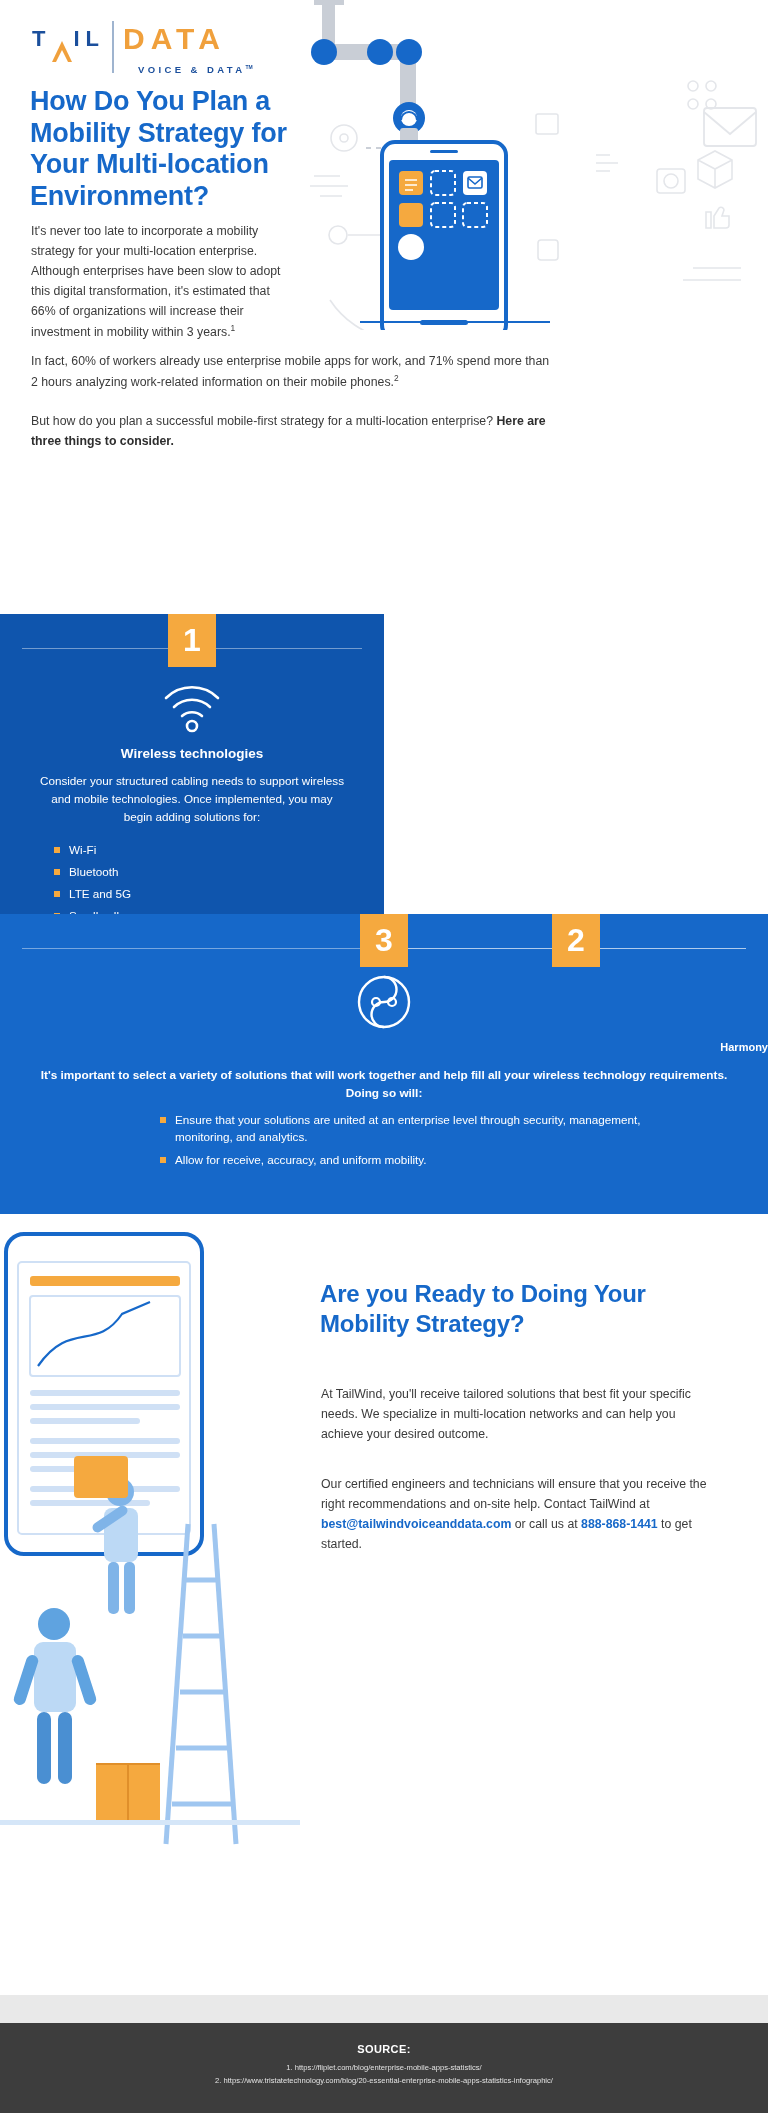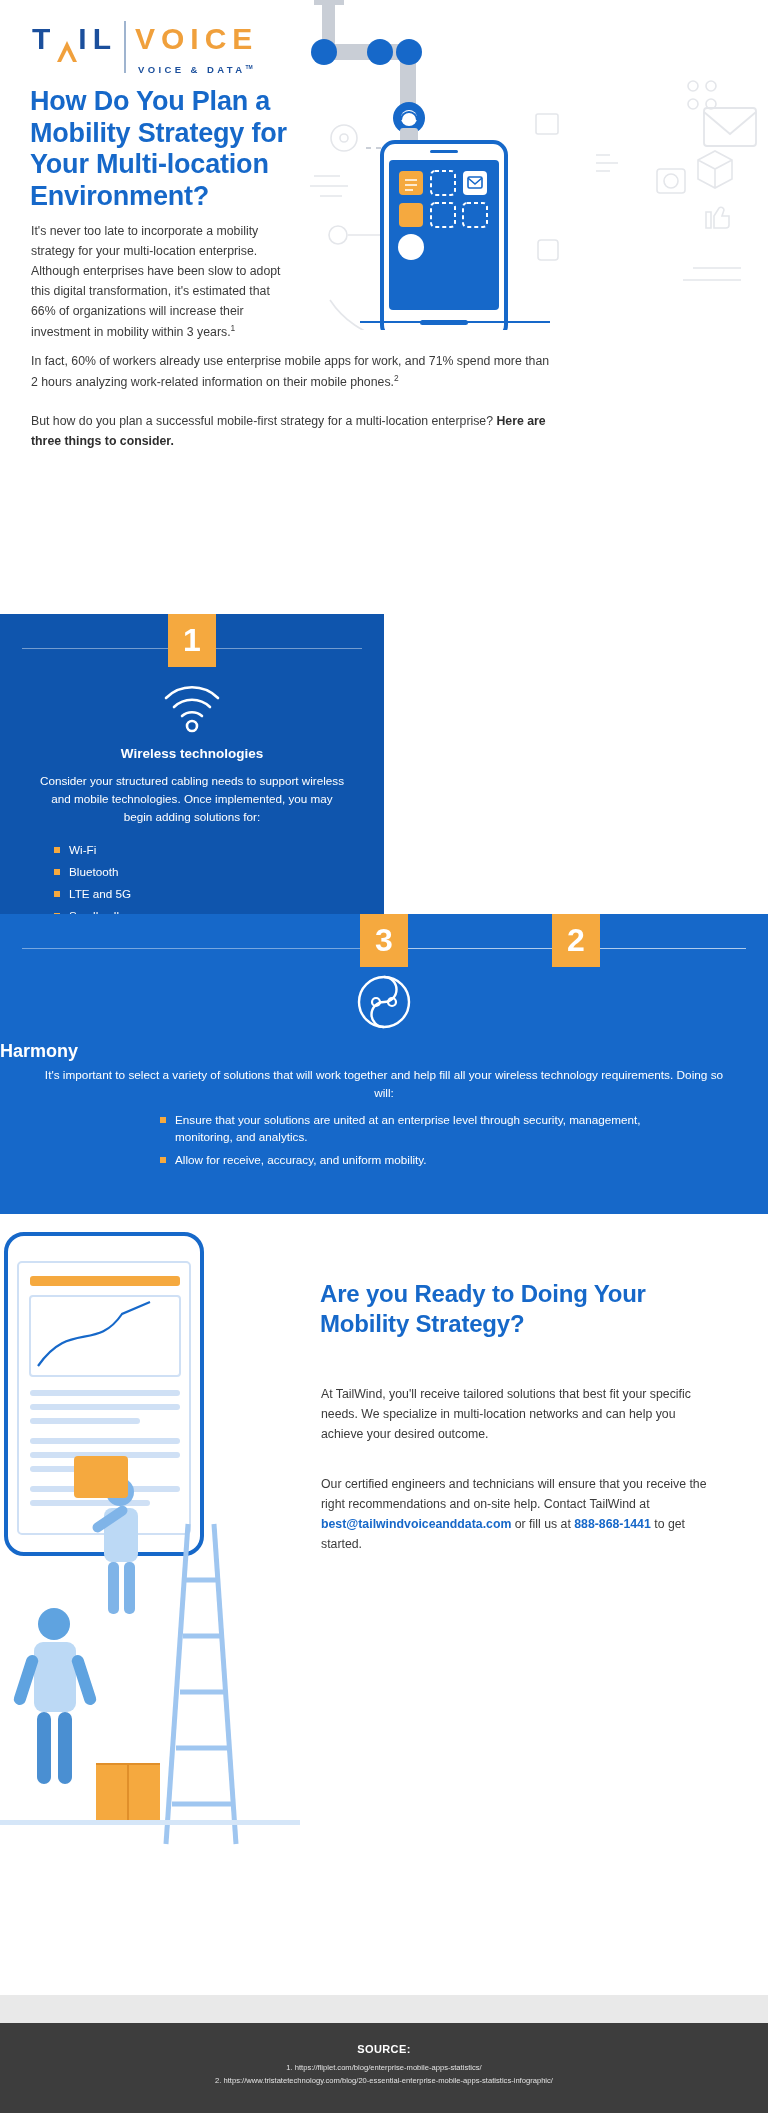--- a/index.html
+++ b/index.html
@@ -30,21 +30,21 @@
     left: 32px;
     top: 22px;
     width: 250px;
   }
   .logo-row {
     display: flex;
     align-items: center;
     height: 34px;
   }
   .logo-tail {
-    font-size: 30px;
+    font-size: 22px;
     font-weight: bold;
     letter-spacing: 6px;
     color: #1b4f9c;
     font-family: "Liberation Sans", sans-serif;
     display: flex;
     align-items: center;
   }
   .logo-a-wrap { position: relative; display: inline-block; width: 22px; }
   .logo-a-chev {
     position: absolute;
@@ -232,34 +232,35 @@
     top: 60px;
     left: 50%;
     transform: translateX(-50%);
     width: 56px;
     height: 56px;
   }
   .sec3-head {
     position: absolute;
     top: 127px;
     width: 100%;
-    text-align: left;
-    font-size: 18px;
+    text-align: right;
+    font-size: 11px;
     font-weight: bold;
     color: #ffffff;
   }
   .sec3-body {
     position: absolute;
     top: 152px;
     left: 40px;
     right: 40px;
     text-align: center;
     font-size: 11.8px;
     line-height: 1.55;
     color: #ffffff;
+    font-weight: bold;
   }
   .sec3-list {
     position: absolute;
     top: 198px;
     left: 160px;
     right: 120px;
     list-style: none;
   }
   .sec3-list li {
     position: relative;
@@ -363,21 +364,21 @@
 
   <div class="hero">
 
     <div class="logo">
       <div class="logo-row">
         <span class="logo-tail">T<span class="logo-a-wrap">
               <span class="logo-a-chev"></span>
               <span class="logo-a-chev-in"></span>
             </span>IL</span>
         <span class="logo-div"></span>
-        <span class="logo-wind">VOICE</span>
+        <span class="logo-wind">DATA</span>
       </div>
       <div class="logo-sub"><span>VOICE &amp; DATA</span><sup>TM</sup></div>
     </div>
 
     <svg class="hero-art" viewBox="0 0 468 330">
       <g stroke="#e4e6ea" stroke-width="1.6" fill="none">
         <circle cx="44" cy="138" r="13"></circle>
           <circle cx="44" cy="138" r="4"></circle>
         <rect x="236" y="114" width="22" height="20" rx="2"></rect>
         <circle cx="38" cy="235" r="9"></circle>
@@ -600,21 +601,21 @@
         <rect x="20" y="430" width="12" height="52" rx="6" fill="#5fa3e0" transform="rotate(18 26 456)"></rect>
         <rect x="78" y="430" width="12" height="52" rx="6" fill="#5fa3e0" transform="rotate(-18 84 456)"></rect>
       </g>
       <rect x="96" y="540" width="64" height="56" fill="#f5a93f"></rect>
       <path d="M96 540 h64 M128 540 v56" stroke="#e08f2a" stroke-width="2" fill="none"></path>
       <rect x="0" y="596" width="300" height="5" fill="#d5e6f8"></rect>
     </svg>
 
     <h2 class="cta-title">Are you Ready to Doing Your Mobility Strategy?</h2>
     <p class="cta-p1">At TailWind, you'll receive tailored solutions that best fit your specific needs. We specialize in multi-location networks and can help you achieve your desired outcome.</p>
-    <p class="cta-p2"><span>Our certified engineers and technicians will ensure that you receive the right recommendations and on-site help. Contact TailWind at </span><a class="link" href="#">best@tailwindvoiceanddata.com</a><span> or fill us at </span><a class="link" href="#">888-868-1441</a><span> to get started.</span></p>
+    <p class="cta-p2"><span>Our certified engineers and technicians will ensure that you receive the right recommendations and on-site help. Contact TailWind at </span><a class="link" href="#">best@tailwindvoiceanddata.com</a><span> or call us at </span><a class="link" href="#">888-868-1441</a><span> to get started.</span></p>
   </div>
 
   <div class="strip"></div>
 
   <div class="footer">
     <div class="footer-label">SOURCE:</div>
     <div class="footer-src">1. https://fliplet.com/blog/enterprise-mobile-apps-statistics/</div>
     <div class="footer-src">2. https://www.tristatetechnology.com/blog/20-essential-enterprise-mobile-apps-statistics-infographic/</div>
   </div>
 

